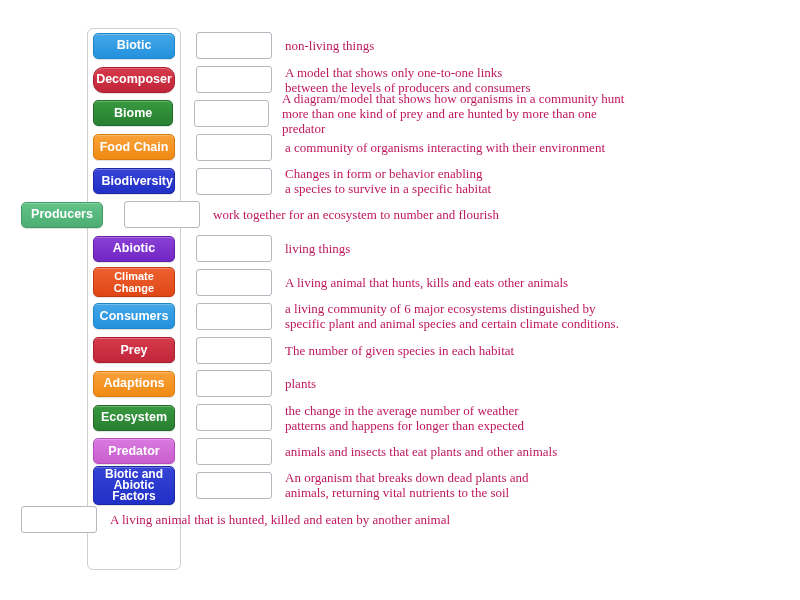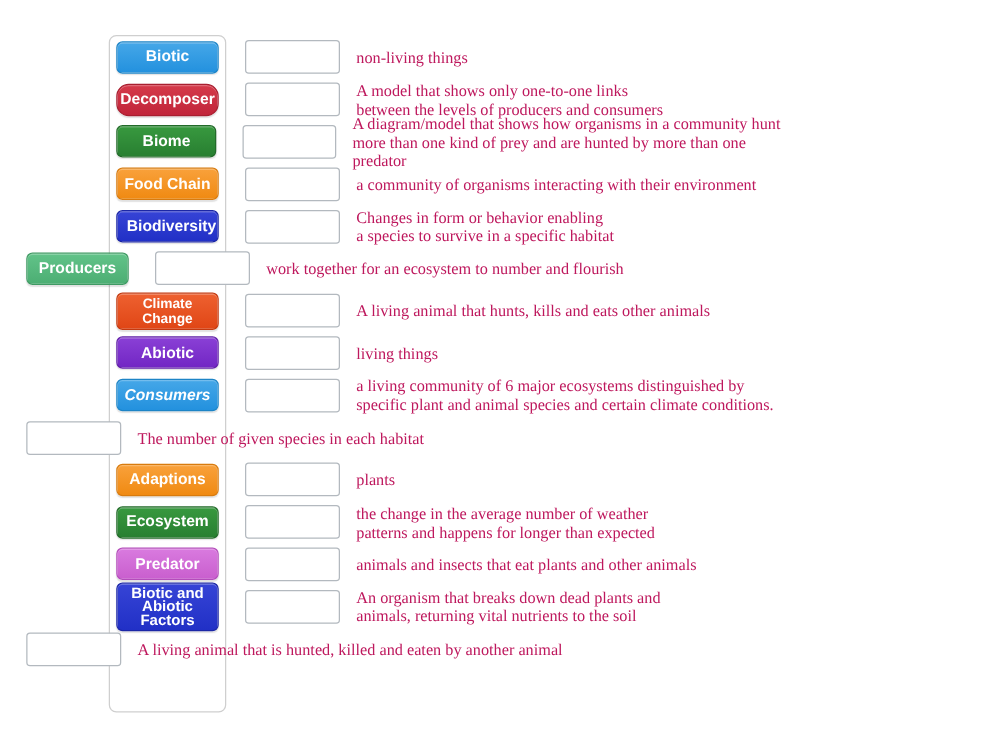--- a/index.html
+++ b/index.html
@@ -124,46 +124,49 @@
 
     <div class="row">
       <div class="tile" style="background: linear-gradient(rgb(98, 195, 137), rgb(76, 174, 115)); border-color: rgb(63, 154, 99); margin-left: 21px;">
         <span class="tile-label">Producers</span>
       </div>
       <div class="slot"></div>
       <div class="def">work together for an ecosystem to number and flourish</div>
     </div>
 
     <div class="row">
+      <div class="tile" style="background: linear-gradient(rgb(138, 64, 214), rgb(114, 38, 196)); border-color: rgb(98, 32, 168);">
+        <span class="tile-label">Abiotic</span>
+      </div>
+      <div class="slot"></div>
+      <div class="def">living things</div>
+    </div>
+
+    <div class="row">
       <div class="tile tile--2line-sm" style="background: linear-gradient(rgb(238, 97, 48), rgb(224, 70, 22)); border-color: rgb(196, 58, 16);">
         <span class="tile-label">Climate
 Change</span>
       </div>
       <div class="slot"></div>
       <div class="def">A living animal that hunts, kills and eats other animals</div>
     </div>
 
     <div class="row">
-      <div class="tile" style="background: linear-gradient(rgb(138, 64, 214), rgb(114, 38, 196)); border-color: rgb(98, 32, 168);">
-        <span class="tile-label">Abiotic</span>
-      </div>
-      <div class="slot"></div>
-      <div class="def">living things</div>
-    </div>
-
-    <div class="row">
-      <div class="tile" style="background: linear-gradient(rgb(69, 167, 232), rgb(35, 145, 222)); border-color: rgb(29, 132, 198); font-style: italic;">
+      <div class="tile" style="background: linear-gradient(rgb(69, 167, 232), rgb(35, 145, 222)); border-color: rgb(29, 132, 198);">
         <span class="tile-label">Consumers</span>
       </div>
       <div class="slot"></div>
       <div class="def">a living community of 6 major ecosystems distinguished by
 specific plant and animal species and certain climate conditions.</div>
     </div>
 
     <div class="row">
+      <div class="tile" style="background: linear-gradient(rgb(213, 58, 74), rgb(193, 37, 58)); border-color: rgb(168, 31, 48);">
+        <span class="tile-label">Prey</span>
+      </div>
       <div class="slot"></div>
       <div class="def">The number of given species in each habitat</div>
     </div>
 
     <div class="row">
       <div class="tile" style="background: linear-gradient(rgb(249, 161, 59), rgb(240, 138, 18)); border-color: rgb(216, 123, 14);">
         <span class="tile-label">Adaptions</span>
       </div>
       <div class="slot"></div>
       <div class="def">plants</div>

